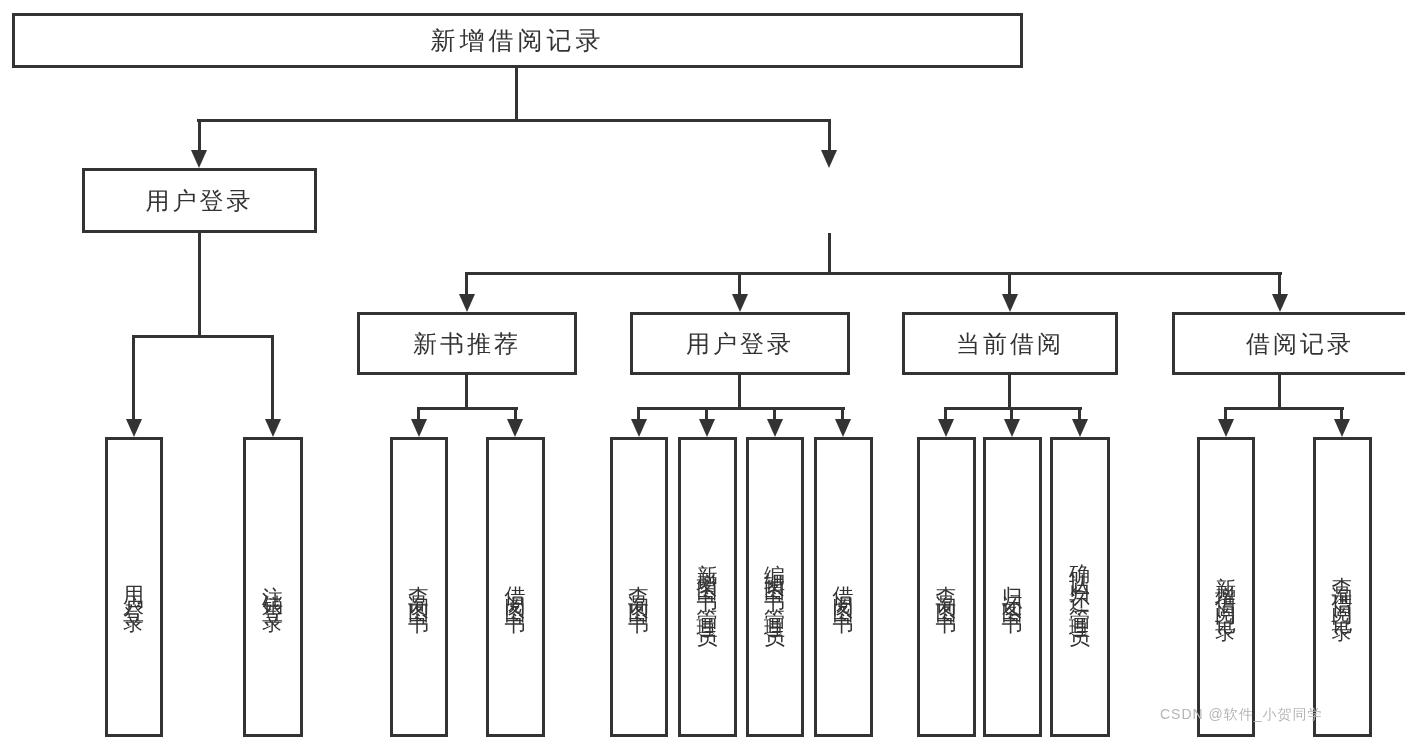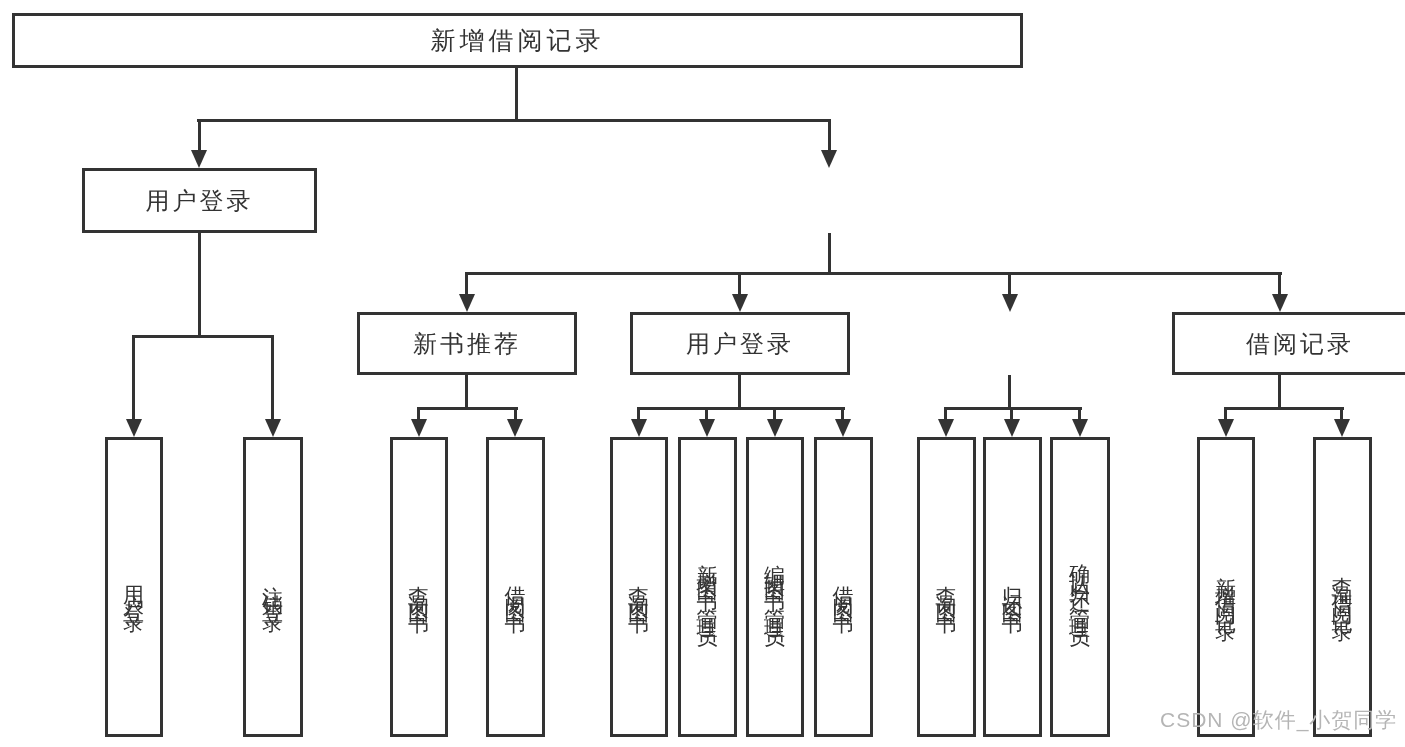--- a/index.html
+++ b/index.html
@@ -21,35 +21,36 @@
   }
   .vline,.hline{position:absolute;background:#333333;}
   .vline{width:3px;}
   .hline{height:3px;}
   .arrow{
     position:absolute;width:0;height:0;
     border-left:8px solid transparent;border-right:8px solid transparent;
     border-top:18px solid #333333;
   }
   .watermark{
-    position:absolute;left:1160px;top:706px;font-size:21px;letter-spacing:1px;
+    position:absolute;left:1160px;top:706px;font-size:14px;letter-spacing:1px;
     color:#b5b5b5;z-index:10;white-space:nowrap;
   }
 </style>
 </head>
 <body>
 
 <div class="canvas">
 
   <div class="box hbox root" style="left:12px;top:13px;width:1011px;height:55px;">新增借阅记录</div>
 
   <div class="box hbox" style="left:82px;top:168px;width:235px;height:65px;">用户登录</div>
 
   <div class="box hbox" style="left:357px;top:312px;width:220px;height:63px;">新书推荐</div>
   <div class="box hbox" style="left:630px;top:312px;width:220px;height:63px;">用户登录</div>
+  <div class="box hbox" style="left:902px;top:312px;width:216px;height:63px;">当前借阅</div>
   <div class="box hbox" style="left:1172px;top:312px;width:256px;height:63px;">借阅记录</div>
 
   <div class="box vbox" style="left:105px;width:58px;">用户登录</div>
   <div class="box vbox" style="left:243px;width:60px;">注销登录</div>
 
   <div class="box vbox" style="left:390px;width:58px;">查询图书</div>
   <div class="box vbox" style="left:486px;width:59px;">借阅图书</div>
 
   <div class="box vbox" style="left:610px;width:58px;">查询图书</div>
   <div class="box vbox" style="left:678px;width:59px;">新增图书（管理员）</div>

